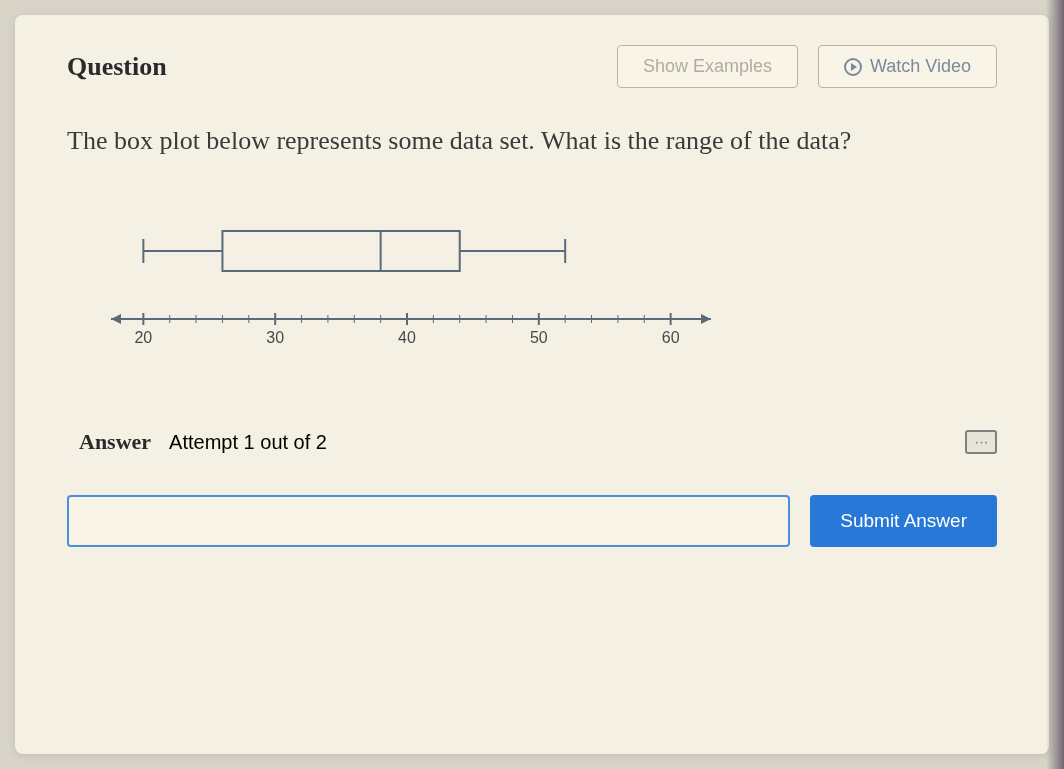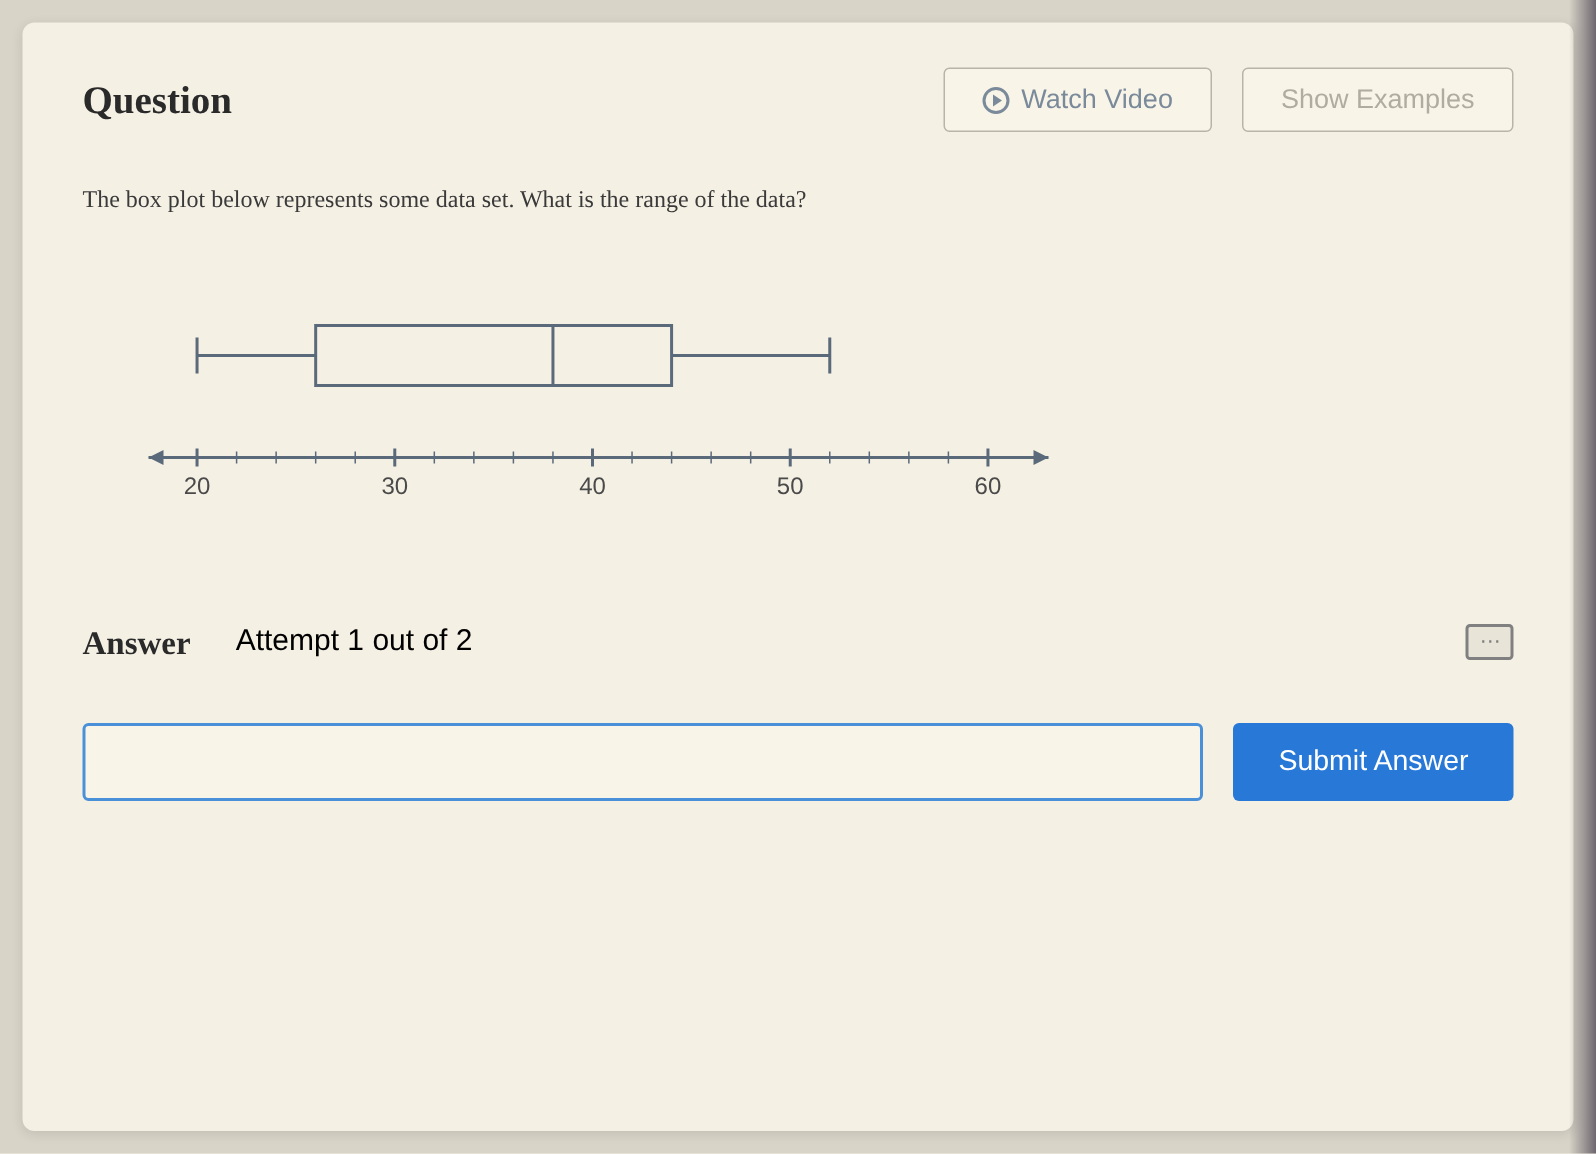--- a/index.html
+++ b/index.html
@@ -7,21 +7,21 @@
       font-family: Georgia, 'Times New Roman', serif;
       background: #d8d4c8;
       width: 1064px;
       height: 769px;
       padding: 15px;
       position: relative;
     }
     .card {
       background: #f5f0e4;
       border-radius: 8px;
-      padding: 30px 40px;
+      padding: 30px 52px;
       height: 100%;
       position: relative;
       box-shadow: 0 2px 8px rgba(0,0,0,0.1);
     }
     .header-row {
       display: flex;
       align-items: center;
       gap: 20px;
       margin-bottom: 35px;
     }
@@ -60,35 +60,36 @@
     .play-icon::after {
       content: '';
       width: 0;
       height: 0;
       border-left: 6px solid #7a8a9a;
       border-top: 4px solid transparent;
       border-bottom: 4px solid transparent;
       margin-left: 2px;
     }
     .prompt {
-      font-size: 16px;
+      font-size: 26px;
       color: #3a3a3a;
       line-height: 1.4;
       margin-bottom: 50px;
       font-family: Georgia, serif;
     }
     .chart-area {
       margin-left: 40px;
       margin-bottom: 76px;
     }
     .answer-row {
       display: flex;
-      align-items: flex-start;
-      gap: 30px;
+      align-items: center;
+      gap: 18px;
       margin-bottom: 40px;
+      margin-left: 12px;
     }
     .answer-label {
       font-weight: bold;
       font-size: 22px;
       color: #2a2a2a;
     }
     .attempt-text {
       font-size: 20px;
       color: #000000;
       font-family: Arial, sans-serif;
@@ -145,26 +146,26 @@
       height: 100%;
       background: linear-gradient(to right, rgba(0,0,0,0) 0%, rgba(40,30,50,0.6) 100%);
     }
   </style>
 </head>
 <body>
 
 <div class="card">
   <div class="header-row">
     <div class="question-label">Question</div>
+    <button class="btn btn-examples">
+      <span>Show Examples</span>
+    </button>
     <button class="btn">
       <span class="play-icon"></span>
       <span>Watch Video</span>
-    </button>
-    <button class="btn btn-examples">
-      <span>Show Examples</span>
     </button>
   </div>
 
   <div class="prompt">The box plot below represents some data set. What is the range of the data?</div>
 
   <div class="chart-area">
     <svg id="boxplot-svg" width="620" height="140">
         <line x1="4" y1="110" x2="604" y2="110" stroke="#5a6a7a" stroke-width="2"></line>
         <polygon points="4,110 14,105 14,115" fill="#5a6a7a"></polygon>
         <polygon points="604,110 594,105 594,115" fill="#5a6a7a"></polygon>

